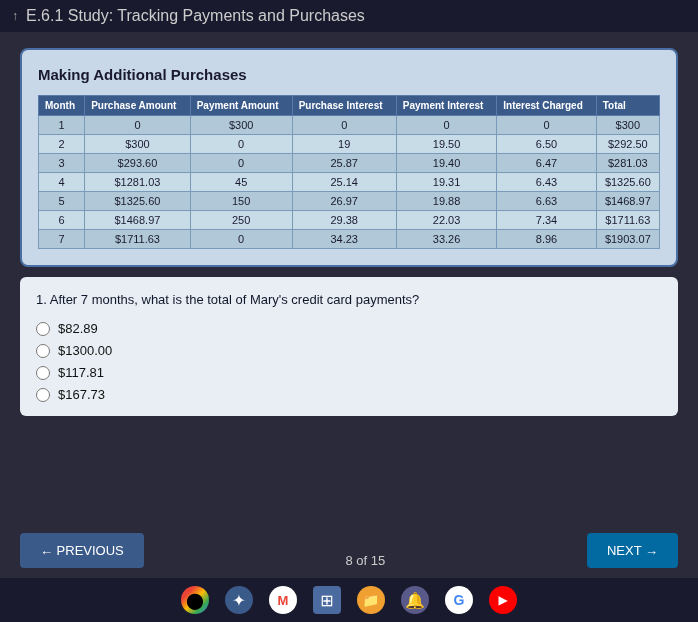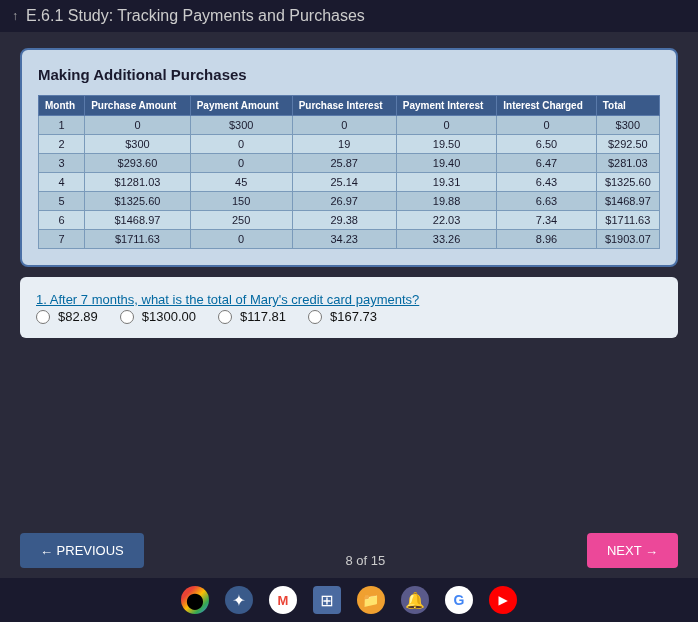--- a/index.html
+++ b/index.html
@@ -96,28 +96,29 @@
     }
 
     .question-section {
       background: #e8eef4;
       border-radius: 6px;
       padding: 14px 16px;
     }
 
     .question-text {
       font-size: 13px;
-      color: #0369a1;
+      color: #0f172a;
+      margin-bottom: 12px;
       line-height: 1.4;
-      text-decoration: underline;
     }
 
     .options {
       display: flex;
-      gap: 22px;
+      flex-direction: column;
+      gap: 7px;
     }
 
     .option {
       display: flex;
       align-items: center;
       gap: 8px;
       cursor: pointer;
     }
 
     .option input[type="radio"] {
@@ -147,21 +148,21 @@
       padding: 10px 20px;
       border-radius: 4px;
       font-size: 13px;
       cursor: pointer;
       display: flex;
       align-items: center;
       gap: 6px;
     }
 
     .next-button {
-      background: #ec4899;
+      background: #0369a1;
       color: #fff;
       border: none;
       padding: 10px 20px;
       border-radius: 4px;
       font-size: 13px;
       cursor: pointer;
       display: flex;
       align-items: center;
       gap: 6px;
     }

